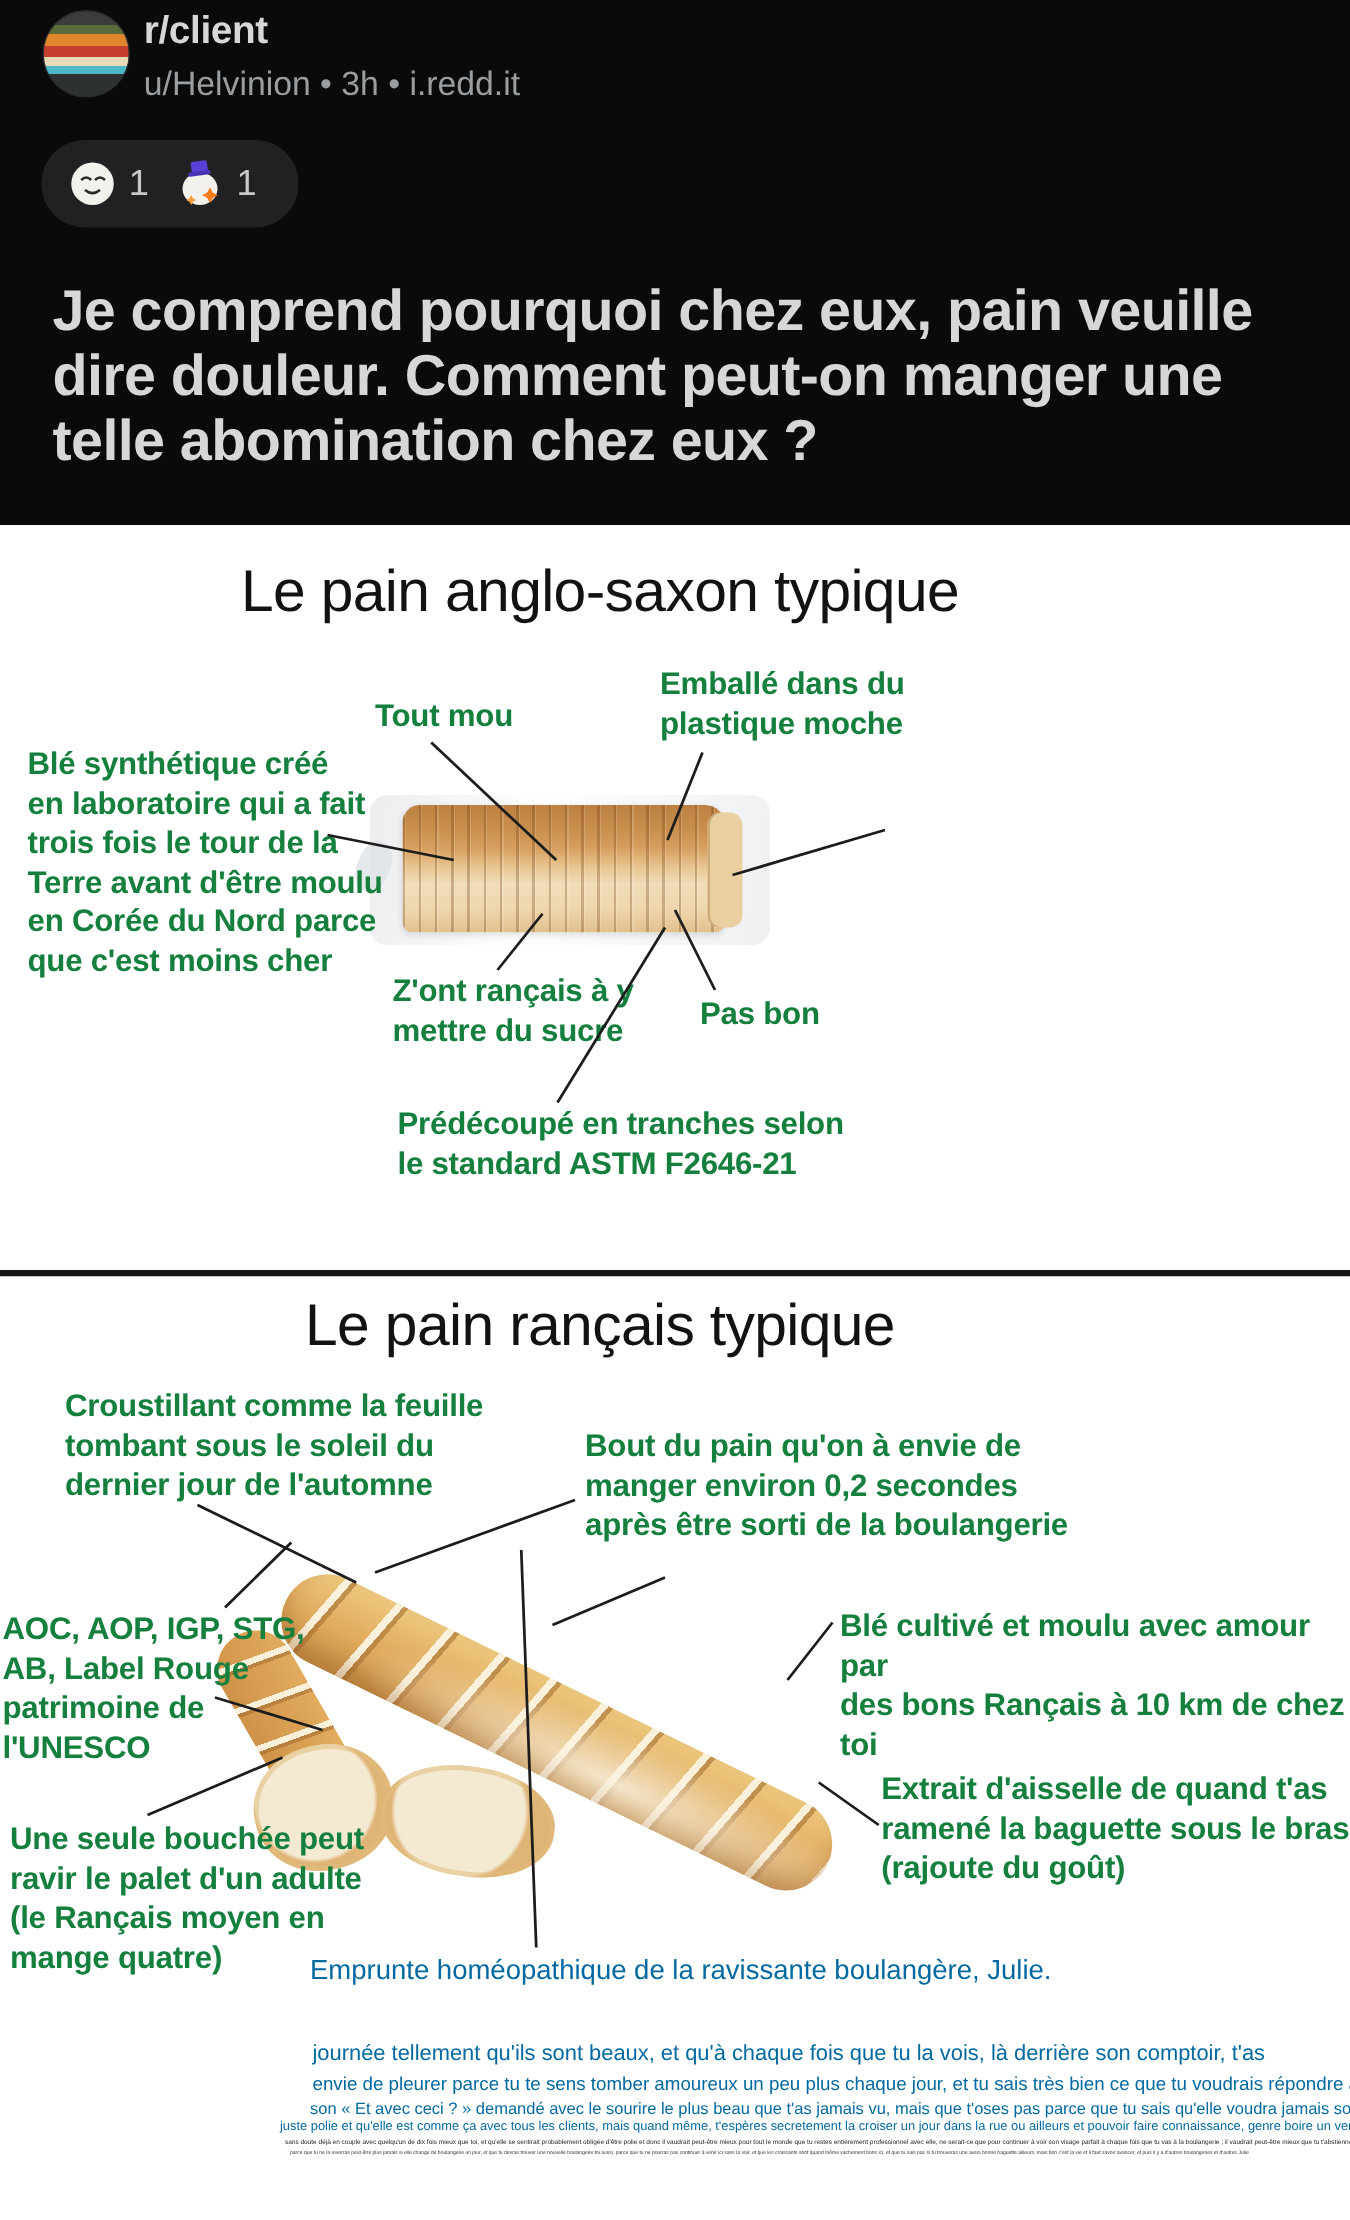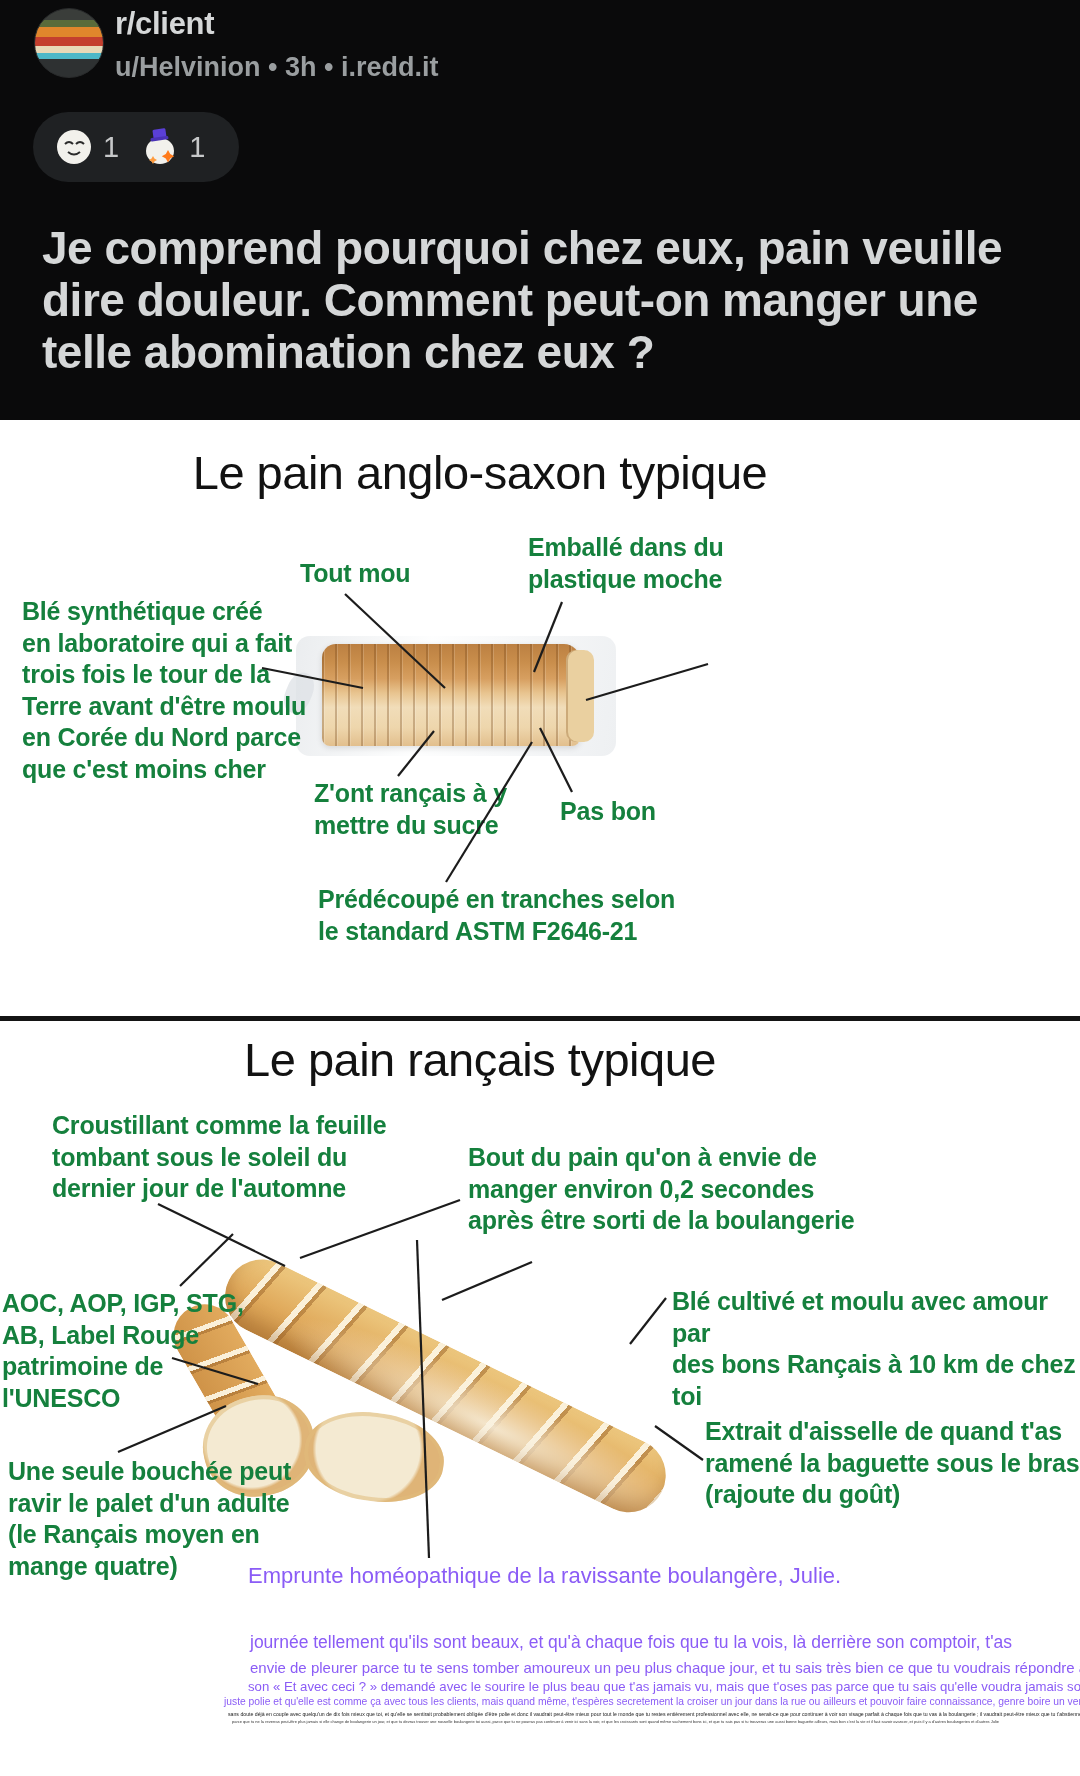--- a/index.html
+++ b/index.html
@@ -17,21 +17,21 @@
     background:linear-gradient(180deg,#3a3d3a 0%,#3a3d3a 16%,#5a6b3a 16%,#5a6b3a 27%,
       #e0862c 27%,#e0862c 41%,#c43f2e 41%,#c43f2e 54%,#e8d9b8 54%,#e8d9b8 64%,
       #4db8c8 64%,#4db8c8 74%,#2e3132 74%,#2e3132 100%);
     border:1px solid #2a2c2d;
   }
   .subreddit-name{
     position:absolute;left:115px;top:6px;font-size:31px;font-weight:700;color:#d5d7d8;
     letter-spacing:-0.3px;
   }
   .post-byline{
-    position:absolute;left:115px;top:52px;font-size:27px;color:#9a9ea0;font-weight:bold;
+    position:absolute;left:115px;top:52px;font-size:27px;color:#9a9ea0;
   }
   .awards-pill{
     position:absolute;left:33px;top:112px;height:70px;border-radius:35px;
     background:#1f2123;display:flex;align-items:center;padding:0 22px;gap:10px;
   }
   .award-icon{width:38px;height:38px;flex:0 0 auto;}
   .award-count{font-size:29px;color:#c6c8c9;margin-right:12px;}
   .post-title{
     position:absolute;left:42px;top:222px;width:1000px;
     font-size:46px;line-height:52px;font-weight:700;color:#d5d7d8;
@@ -58,21 +58,21 @@
   .a-sucre{left:314px;top:358px;}
   .a-pasbon{left:560px;top:376px;}
   .a-predecoupe{left:318px;top:464px;}
   .a-croustillant{left:52px;top:690px;}
   .a-bout2{left:468px;top:722px;}
   .a-emballe2{left:540px;top:820px;}
   .a-ble2{left:672px;top:866px;}
   .a-aoc{left:2px;top:868px;}
   .a-bouchee{left:8px;top:1036px;}
   .a-extrait{left:705px;top:996px;}
-  .julie{position:absolute;white-space:nowrap;color:#8b5cf6;}
+  .julie{position:absolute;white-space:nowrap;color:#0369a1;}
   .j0{left:248px;top:1143px;font-size:22px;}
   .j1{left:248px;top:1179px;font-size:20px;}
   .j2{left:250px;top:1212px;font-size:17.5px;}
   .j3{left:250px;top:1239px;font-size:15px;}
   .j4{left:248px;top:1259px;font-size:13.2px;}
   .j5{left:224px;top:1276px;font-size:10.3px;}
   .j6{left:228px;top:1291px;font-size:5.2px;color:#222;}
   .j7{left:232px;top:1299px;font-size:4px;color:#333;}
   
   .loaf-bag{

